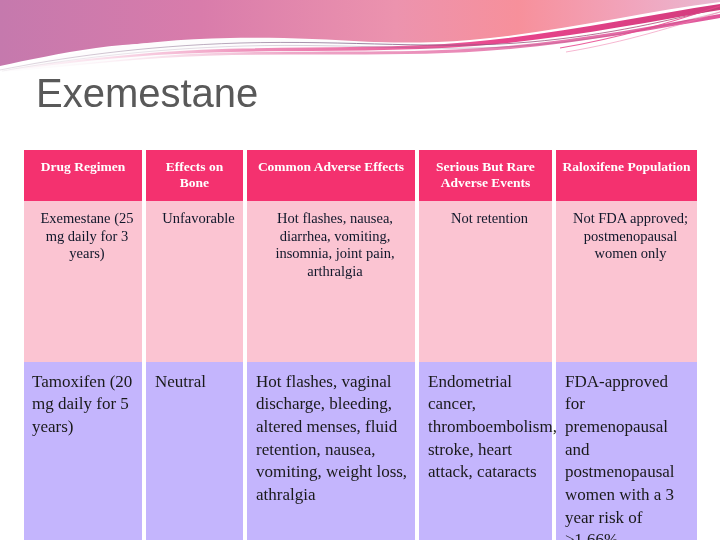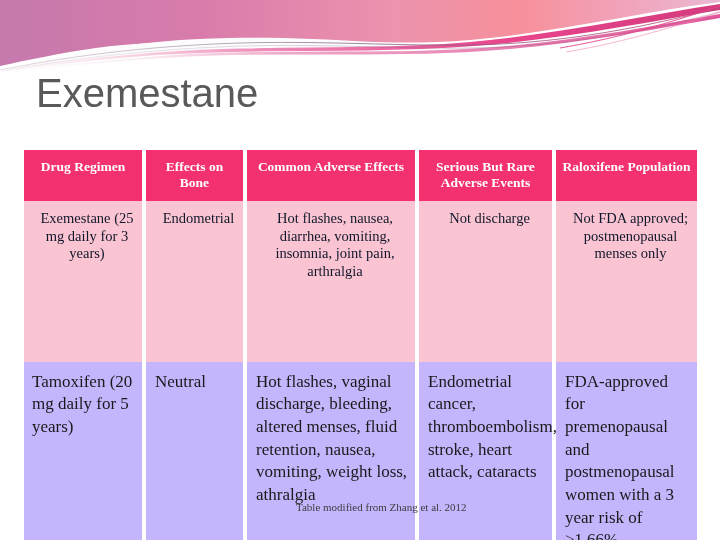--- a/index.html
+++ b/index.html
@@ -203,30 +203,30 @@
         <th>Serious But Rare Adverse Events</th>
         <th>Raloxifene Population</th>
       </tr>
     </thead>
     <tbody>
       <tr class="row-1">
         <td>
           <span class="cell-text">Exemestane (25 mg daily for 3 years)</span>
         </td>
         <td>
-          <span class="cell-text">Endometrial</span>
+          <span class="cell-text">Unfavorable</span>
         </td>
         <td>
           <span class="cell-text">Hot flashes, nausea, diarrhea, vomiting, insomnia, joint pain, arthralgia</span>
         </td>
         <td>
-          <span class="cell-text">Not discharge</span>
-        </td>
-        <td>
-          <span class="cell-text">Not FDA approved; postmenopausal menses only</span>
+          <span class="cell-text">Not retention</span>
+        </td>
+        <td>
+          <span class="cell-text">Not FDA approved; postmenopausal women only</span>
         </td>
       </tr>
       <tr class="row-2">
         <td class="narrow-pad">
           <span class="cell-text">Tamoxifen (20 mg daily for 5 years)</span>
         </td>
         <td>
           <span class="cell-text">Neutral</span>
         </td>
         <td>
@@ -237,14 +237,13 @@
         </td>
         <td>
           <span class="cell-text">FDA-approved for premenopausal and postmenopausal women with a 3 year risk of ≥1.66%</span>
         </td>
       </tr>
     </tbody>
   </table>
 </div>
 
 <div id="caption">
-  <div>Table modified from Zhang et al. 2012</div>
 </div>
 
 </body></html>

